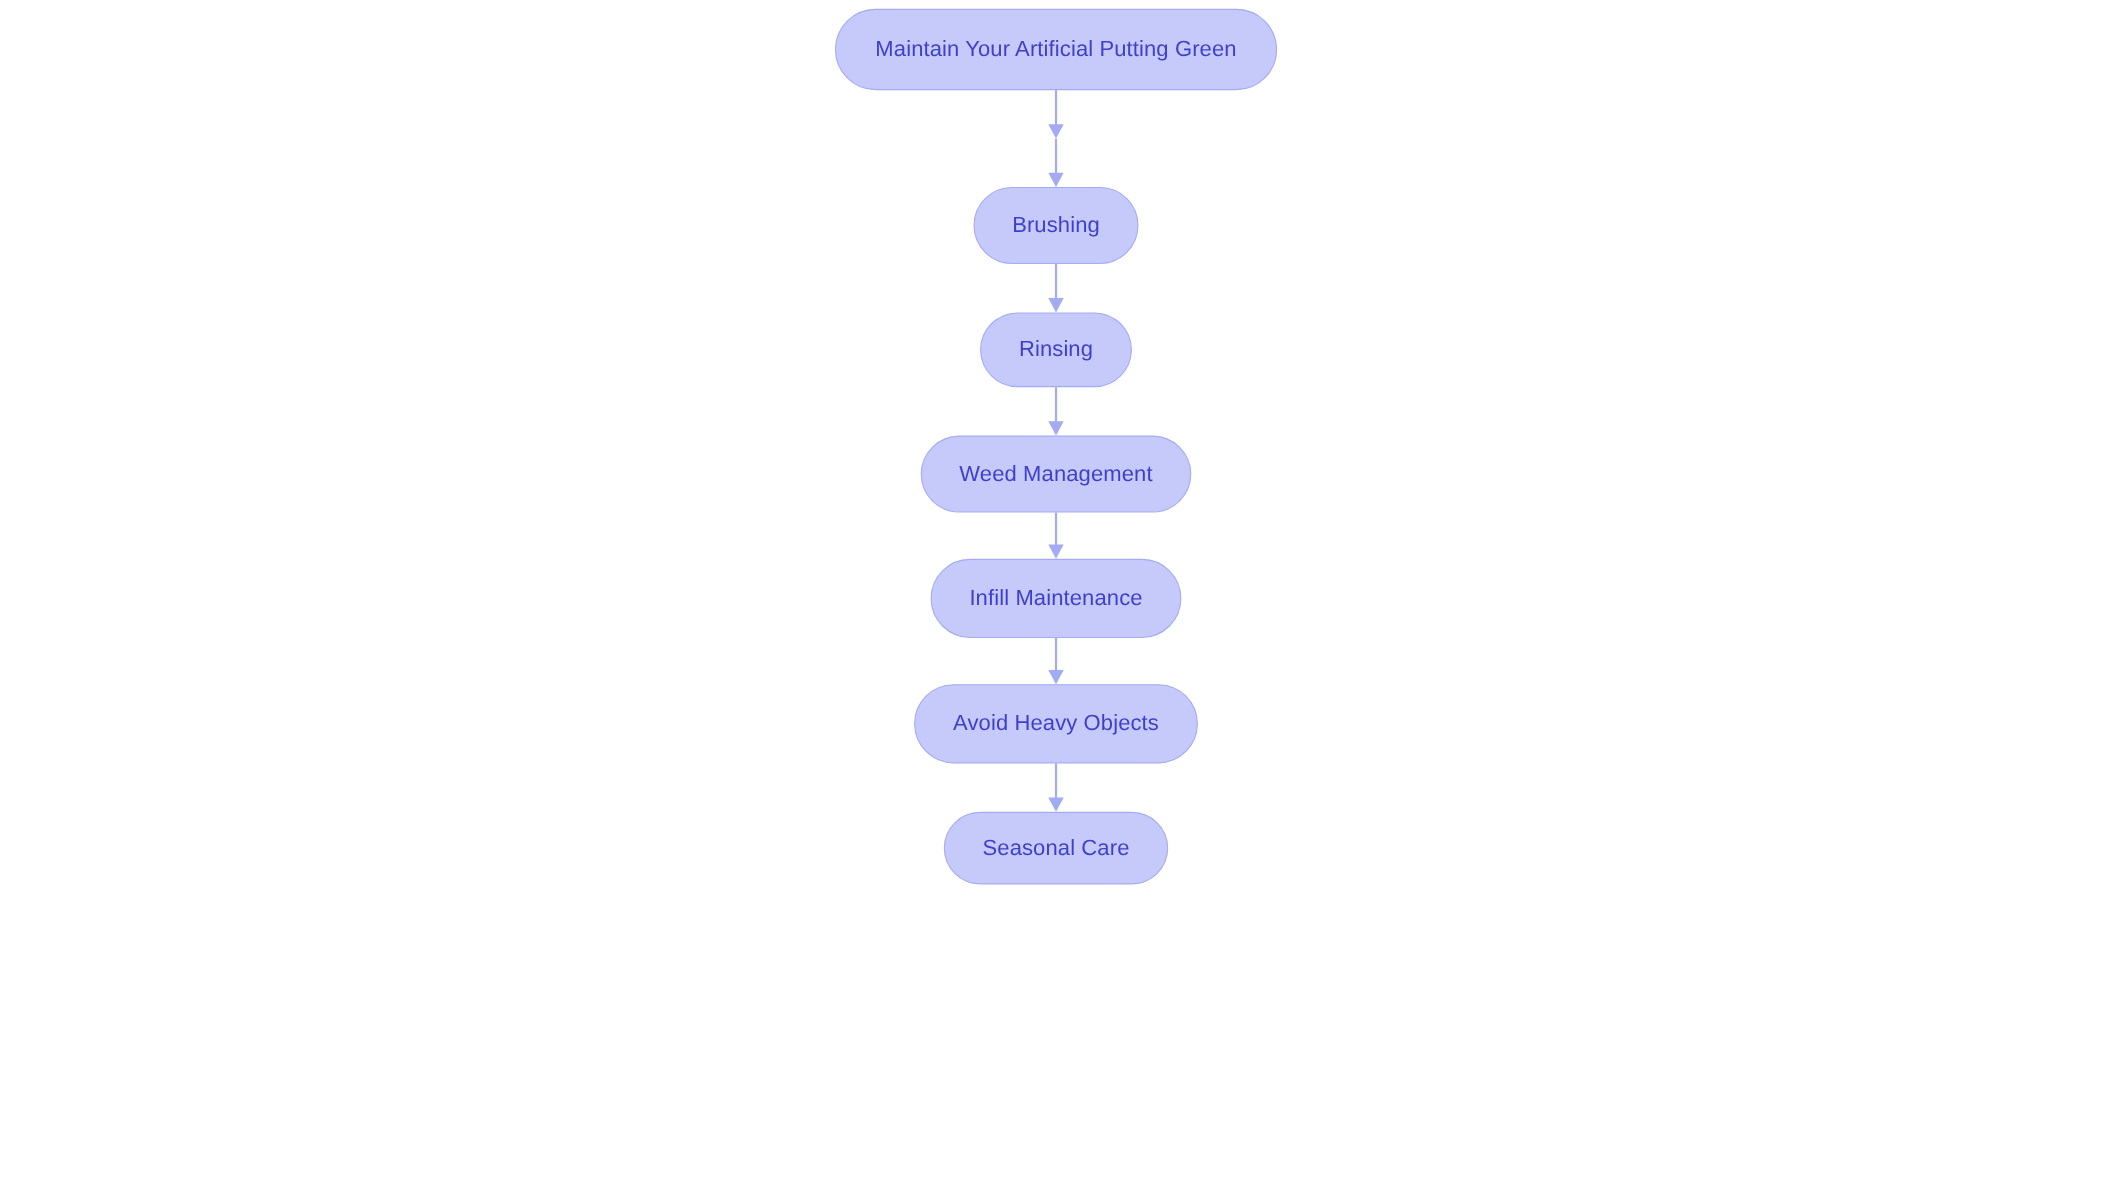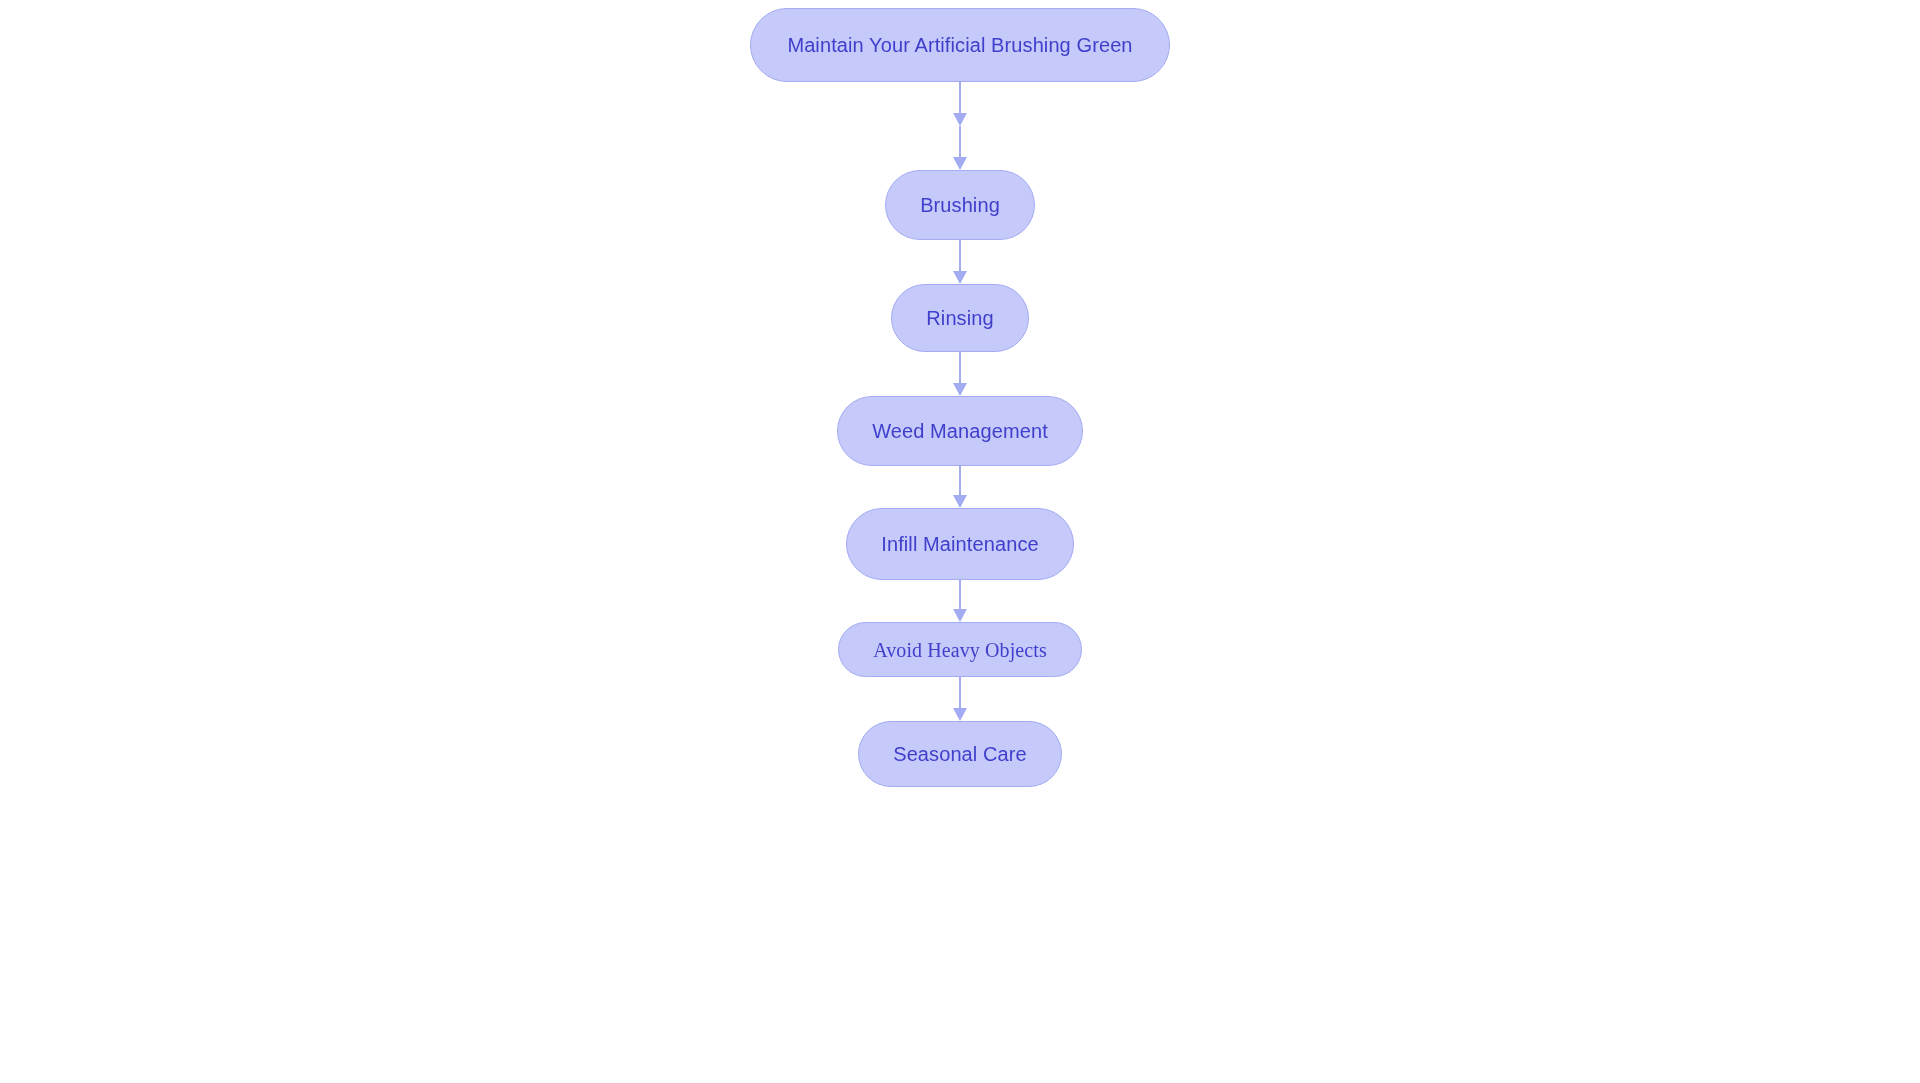--- a/index.html
+++ b/index.html
@@ -80,21 +80,21 @@
     margin-top: -1px;
   }
 
   
   .step-0 .node { height: 74px; font-size: 20px; padding: 0 36px; }
   .step-1 .node { height: 68px; }
   .step-2 .node { height: 70px; justify-content: center; }
   .step-3 .node { height: 68px; }
   .step-4 .node { height: 70px; }
   .step-5 .node { height: 72px; justify-content: flex-end; }
-  .step-6 .node { height: 55px; font-family: Liberation Serif, serif; }
+  .step-6 .node { height: 72px; }
   .step-7 .node { height: 66px; }
 
   .gap-0 { height: 44px; }
   .gap-1 { height: 44px; }
   .gap-2 { height: 44px; }
   .gap-3 { height: 44px; }
   .gap-4 { height: 42px; }
   .gap-5 { height: 42px; }
   .gap-6 { height: 44px; }
 
@@ -103,21 +103,21 @@
 </head>
 <body>
 
 <div id="flowchart-canvas">
   <div class="flow-column">
 
     <div class="top-pad"></div>
 
     <div class="step-0">
       <div class="node">
-        <span class="node-label">Maintain Your Artificial Brushing Green</span>
+        <span class="node-label">Maintain Your Artificial Putting Green</span>
       </div>
     </div>
 
     <div class="connector gap-0">
       <div class="stem"></div>
       <div class="arrowhead"></div>
     </div>
 
 
     <div class="connector gap-1">

